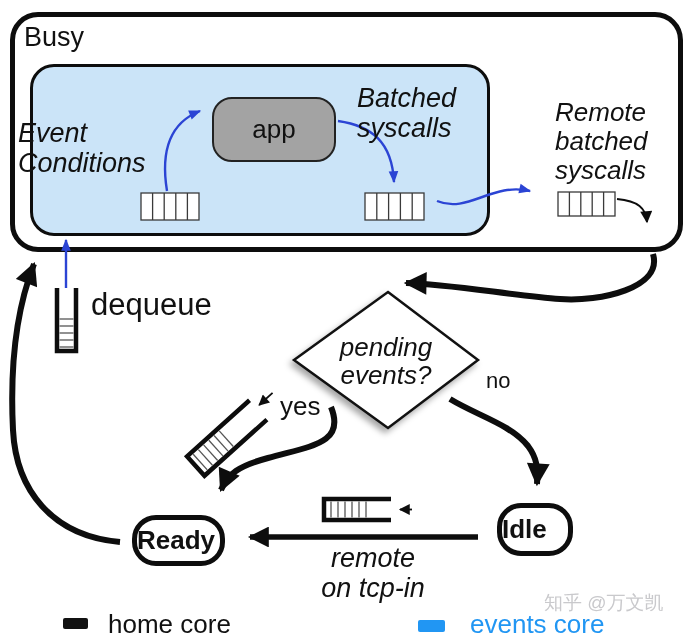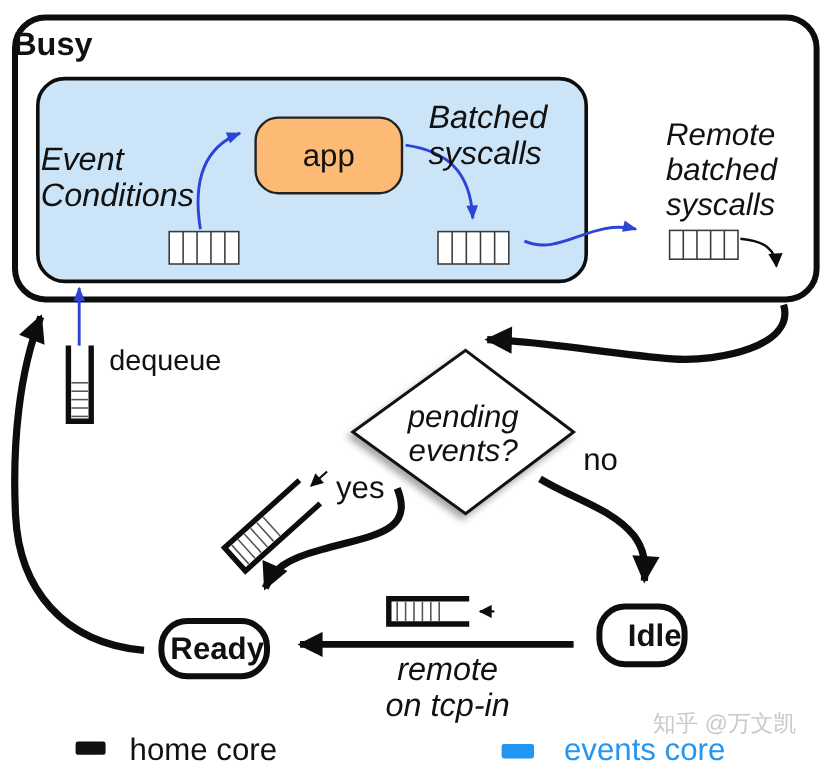--- a/index.html
+++ b/index.html
@@ -6,36 +6,36 @@
   body{width:692px;height:640px;position:relative;overflow:hidden;
        font-family:"Liberation Sans", sans-serif;color:#111;}
   .abs{position:absolute;}
   .prelines{white-space:pre-line;font-style:italic;}
   
   .busy-box{left:10px;top:12px;width:673px;height:240px;border:5px solid #0d0d0d;
             border-radius:28px;background:#fff;box-sizing:border-box;}
   .blue-box{left:30px;top:64px;width:460px;height:172px;border:3.5px solid #0d0d0d;
             border-radius:24px;background:var(--inner-box-fill,#cbe4f8);box-sizing:border-box;}
   .app-box{left:212px;top:97px;width:124px;height:65px;border:2px solid #222;
-           border-radius:20px;background:#fdba74;box-sizing:border-box;
+           border-radius:20px;background:#a3a3a3;box-sizing:border-box;
            display:flex;align-items:center;justify-content:center;font-size:26px;}
   .state-box{border:5px solid #0d0d0d;border-radius:24px;background:#fff;box-sizing:border-box;
-             display:flex;align-items:center;justify-content:flex-end;font-weight:bold;font-size:26px;}
+             display:flex;align-items:center;justify-content:flex-start;font-weight:bold;font-size:26px;}
   .ready-box{left:132px;top:515px;width:93px;height:51px;}
   .idle-box{left:497px;top:503px;width:76px;height:53px;}
   
-  .busy-label{left:11px;top:22px;font-size:27px;font-weight:bold;}
+  .busy-label{left:24px;top:22px;font-size:27px;font-weight:normal;}
   .italic-label{font-style:italic;font-size:27px;line-height:30px;}
-  .event-cond{left:34px;top:118px;width:160px;}
+  .event-cond{left:18px;top:118px;width:160px;}
   .batched{left:357px;top:83px;width:150px;}
   .remote-batched{left:555px;top:98px;width:132px;font-size:26px;line-height:29px;}
   .pending{left:306px;top:333px;width:160px;text-align:center;font-size:26px;line-height:28px;}
   .yes-label{left:280px;top:391px;font-size:26px;}
-  .no-label{left:486px;top:368px;font-size:26px;}
-  .dequeue-label{left:91px;top:287px;font-size:24px;}
+  .no-label{left:486px;top:368px;font-size:22px;}
+  .dequeue-label{left:91px;top:287px;font-size:31px;}
   .enqueue-label{left:303px;top:543px;width:140px;text-align:center;font-size:27px;line-height:30px;}
   
   .legend-text{font-size:26px;}
   .home-core-text{left:108px;top:609px;color:var(--home-core-color,#111);}
   .remote-core-text{left:470px;top:609px;color:var(--remote-core-color,#2196f3);}
   .legend-bar{border-radius:2px;}
   .home-bar{left:63px;top:618px;width:25px;height:11px;background:var(--home-core-color,#111);}
   .remote-bar{left:418px;top:620px;width:27px;height:12px;background:var(--remote-core-color,#2196f3);}
   .watermark{left:544px;top:590px;font-size:19px;color:var(--watermark-color,#c9c9cc);z-index:6;}
   

